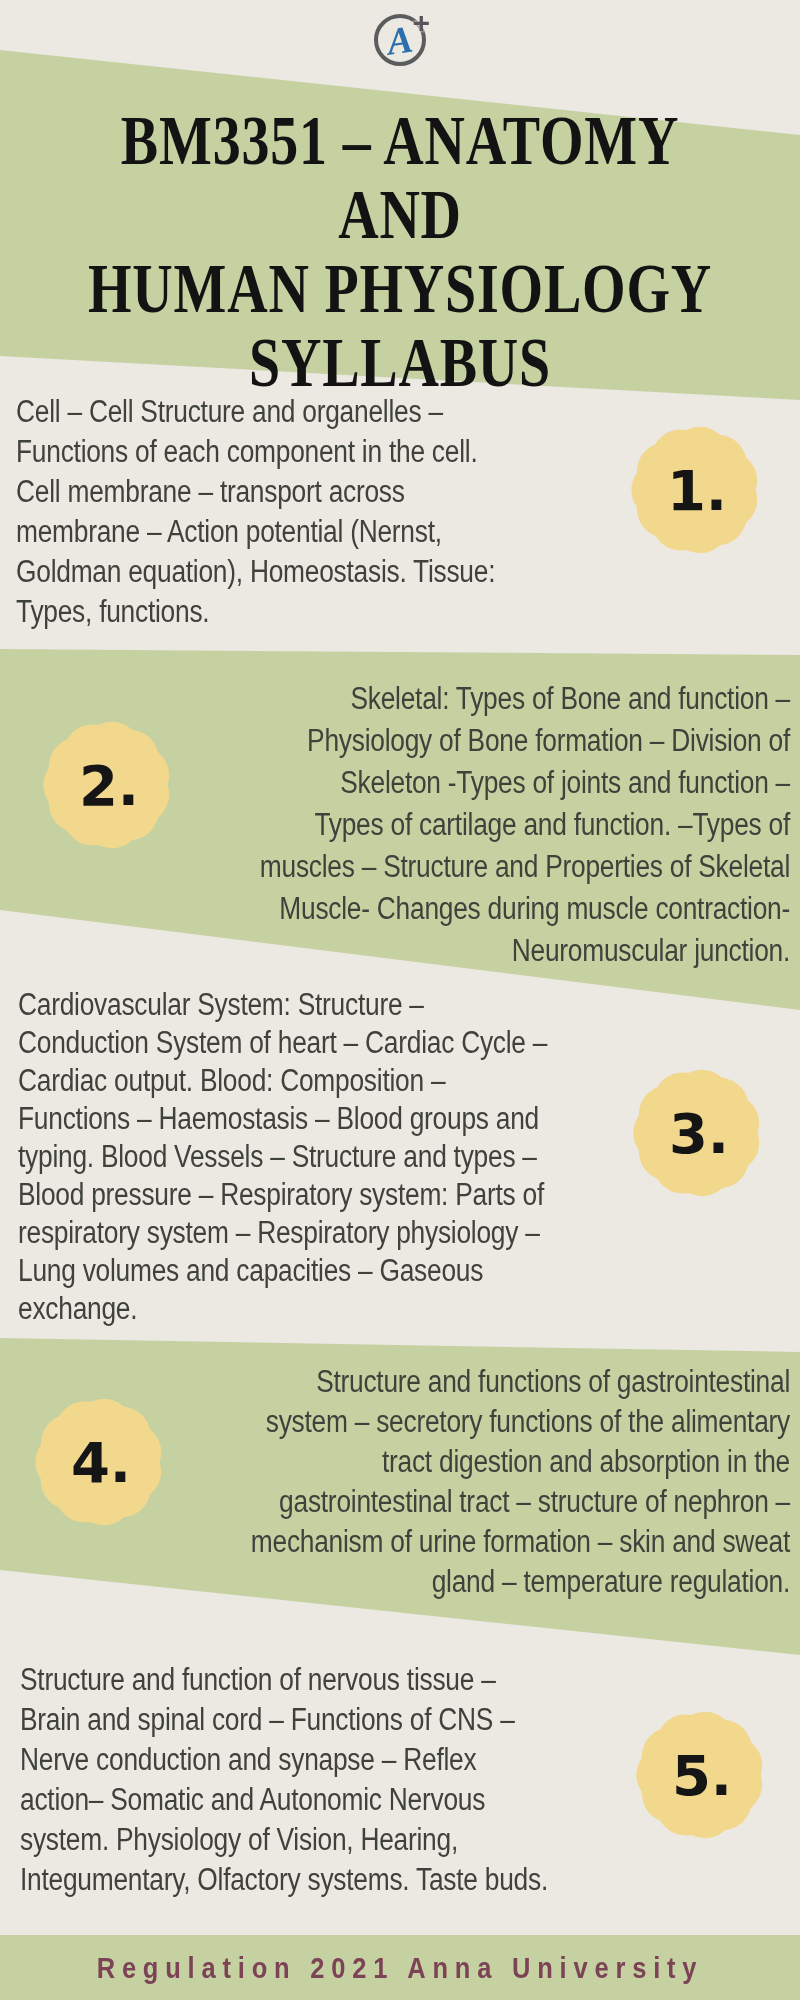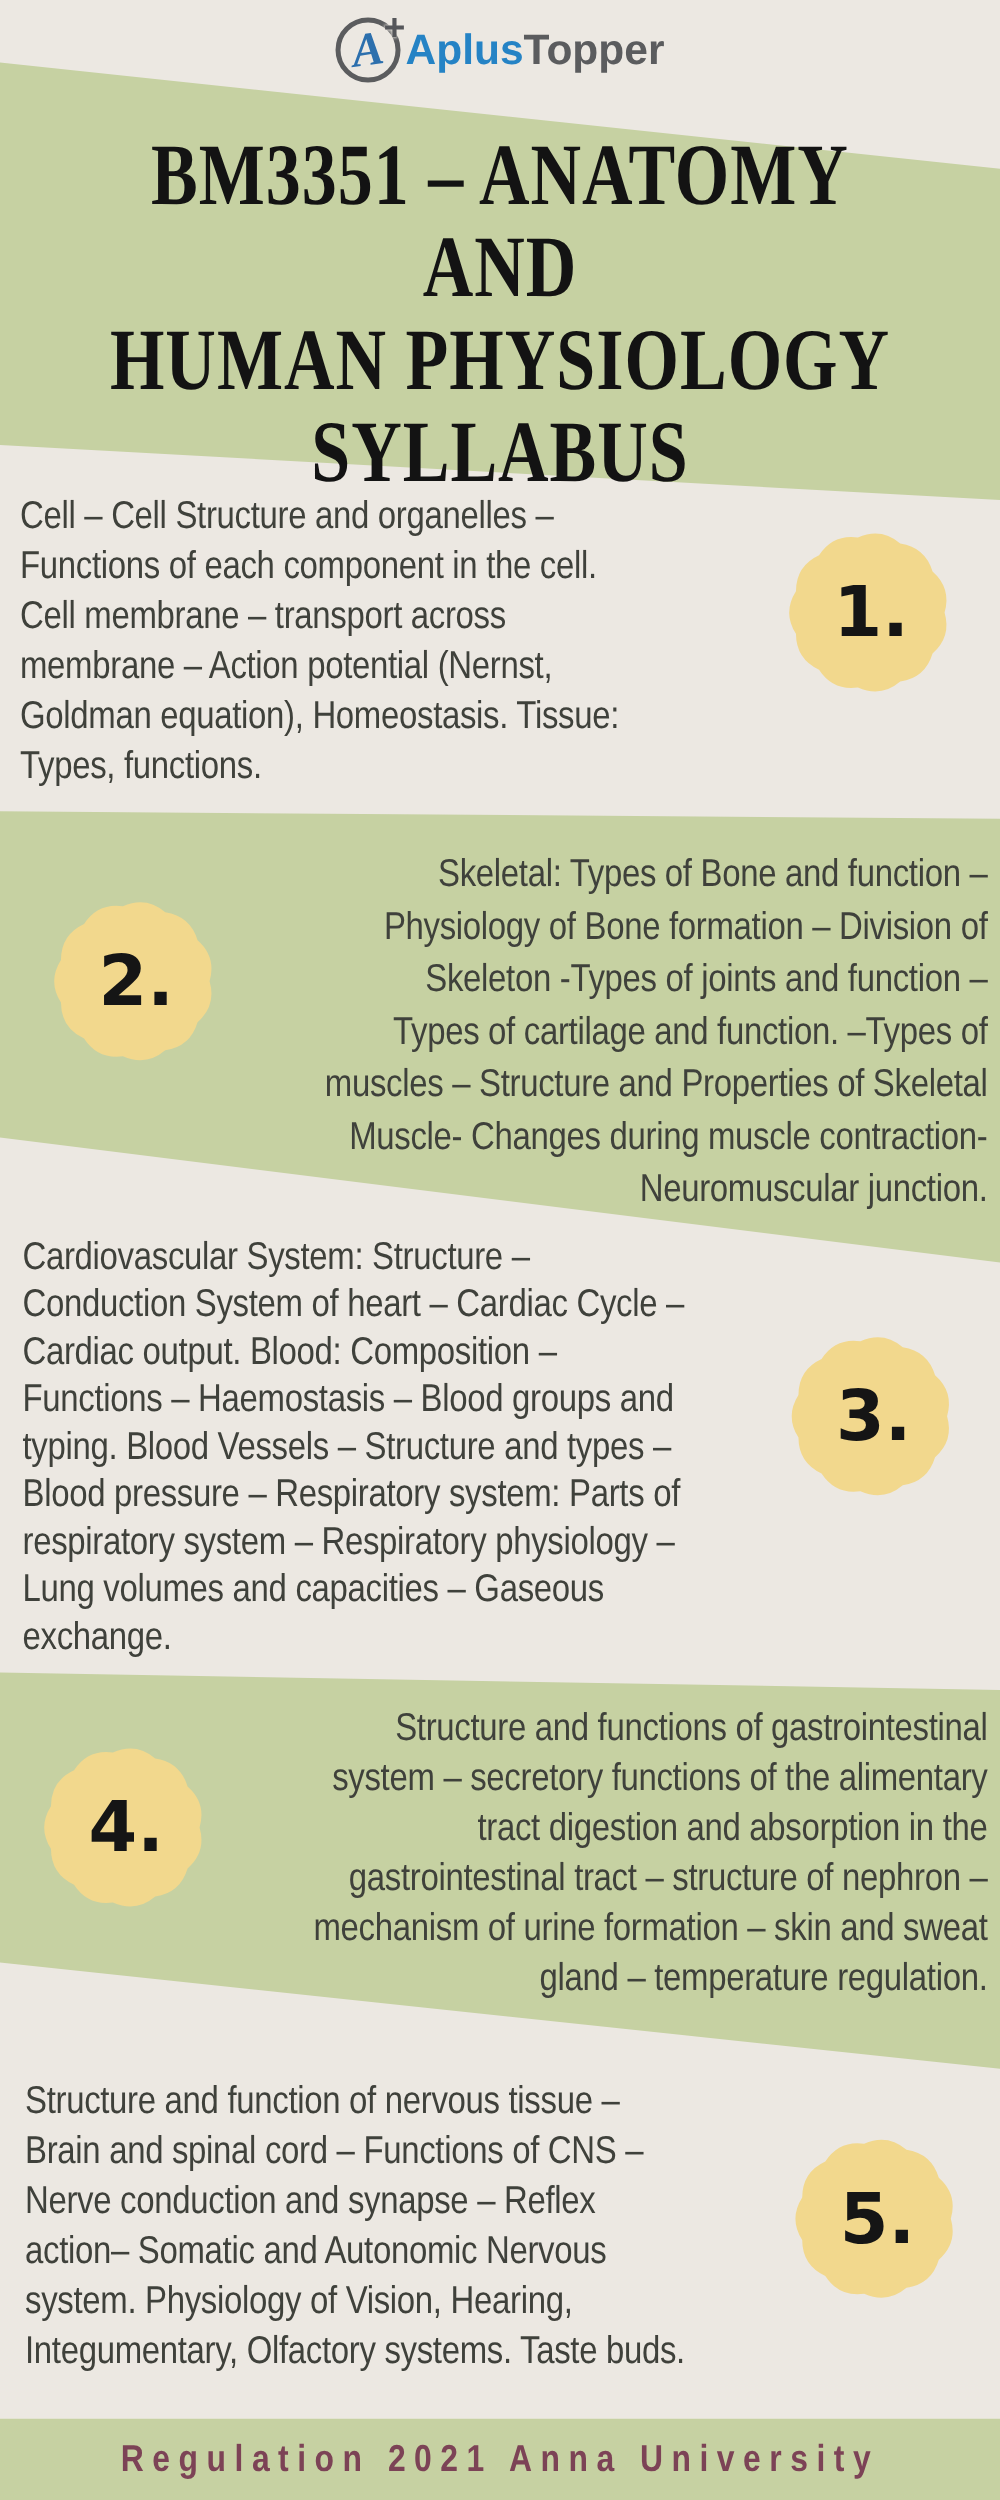--- a/index.html
+++ b/index.html
@@ -93,21 +93,20 @@
     <polygon points="0,649 800,655 800,1010 0,910" fill="#c6d1a2"></polygon>
     <polygon points="0,1338 800,1352 800,1655 0,1570" fill="#c6d1a2"></polygon>
     <rect x="0" y="1935" width="800" height="65" fill="#c6d1a2"></rect>
   </svg>
 
   <div class="logo">
     <span class="logo-circle">
       <span class="logo-a">A</span>
       <span class="logo-plus">+</span>
     </span>
-    <span class="logo-text"><span class="blue">Aplus</span><span class="gray">Topper</span></span>
   </div>
 
   <div class="title">BM3351 – ANATOMY AND
 HUMAN PHYSIOLOGY
 SYLLABUS</div>
 
   <div class="sec left s1">Cell – Cell Structure and organelles –
 Functions of each component in the cell.
 Cell membrane – transport across
 membrane – Action potential (Nernst,

